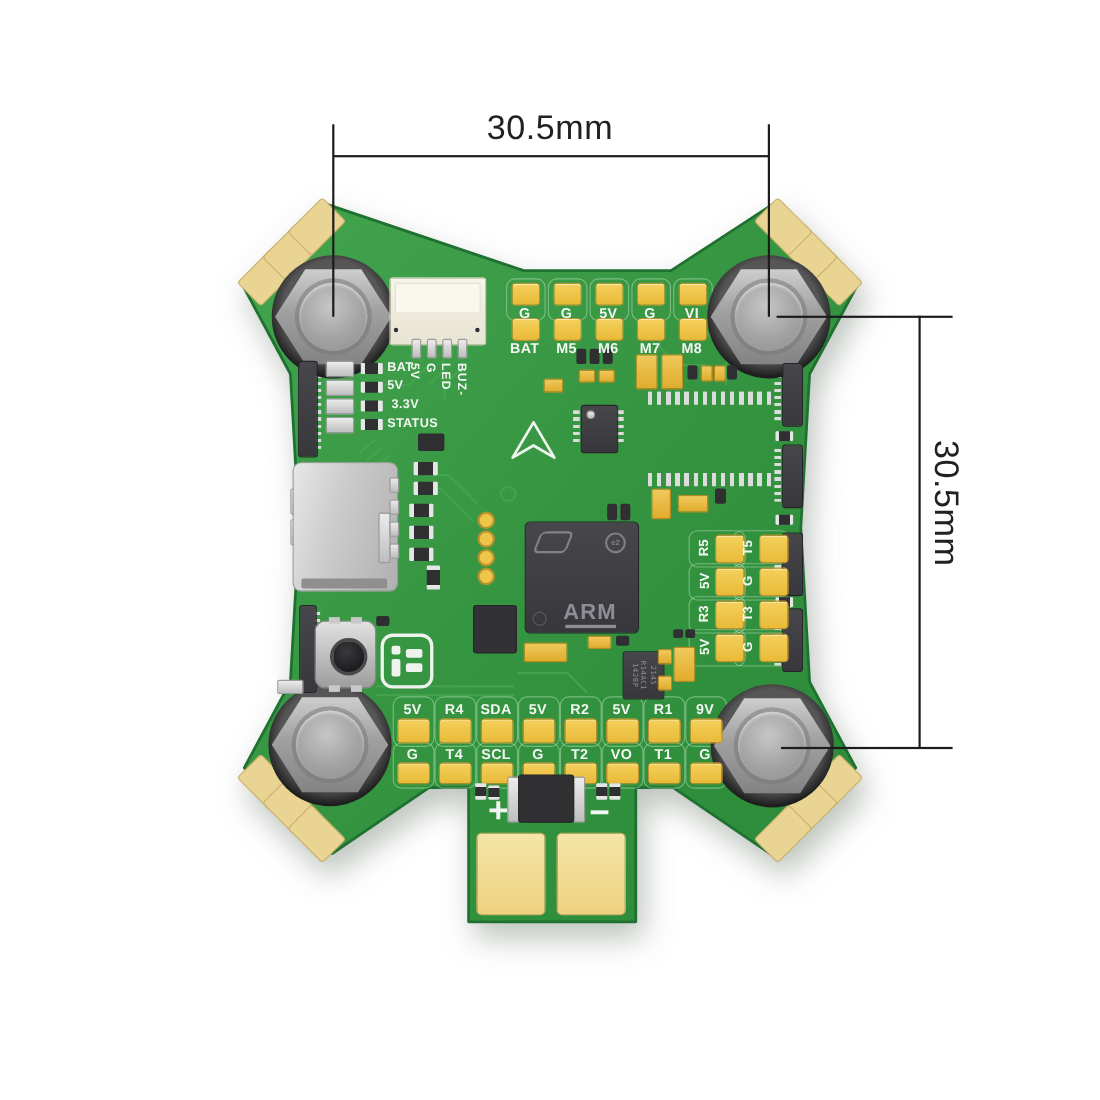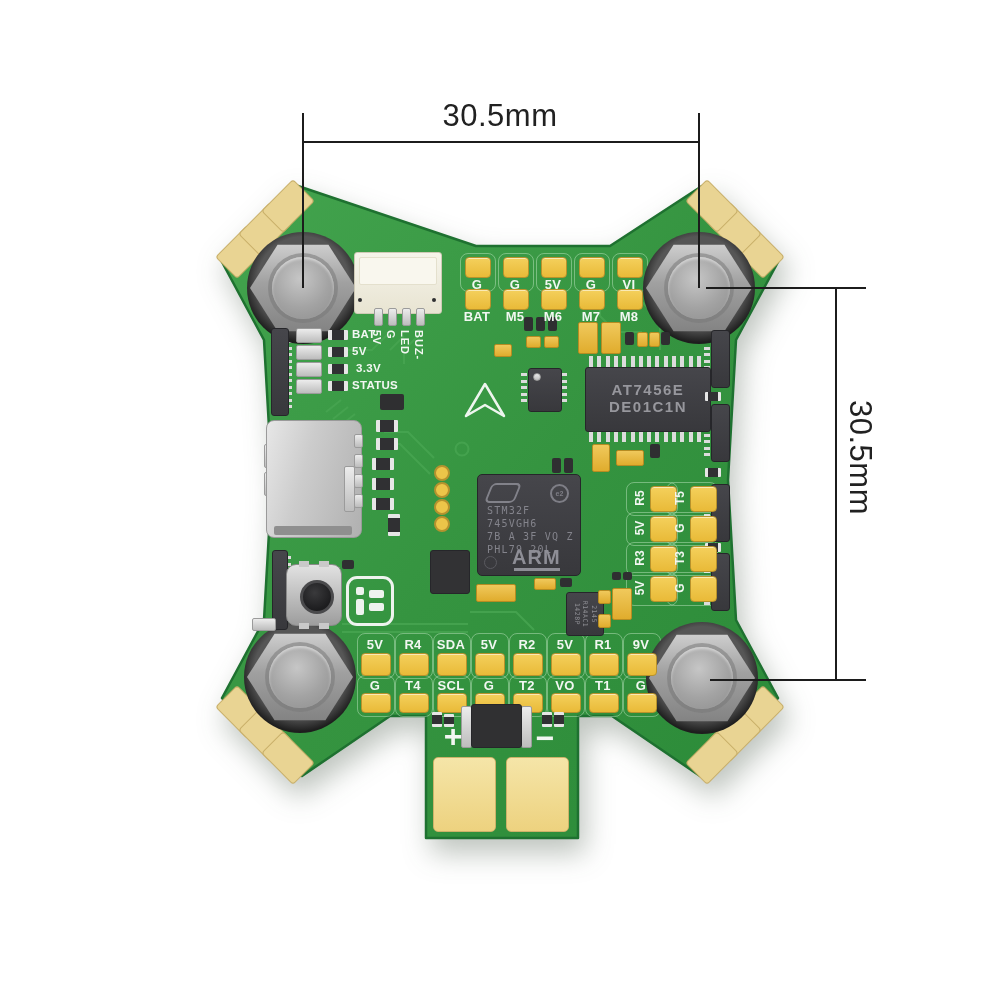--- a/index.html
+++ b/index.html
@@ -209,23 +209,20 @@
   <div class="abs gc" style="left:578px;top:322px;width:18px;height:30px"></div>
   <div class="abs gc" style="left:601px;top:322px;width:18px;height:30px"></div>
   <div class="abs dkc" style="left:625px;top:332px;width:9px;height:13px"></div>
   <div class="abs gc" style="left:637px;top:332px;width:9px;height:13px"></div>
   <div class="abs gc" style="left:649px;top:332px;width:9px;height:13px"></div>
   <div class="abs dkc" style="left:661px;top:332px;width:9px;height:13px"></div>
   <div class="abs gc" style="left:494px;top:344px;width:16px;height:11px"></div>
 
   <div class="abs pinsH" style="left:589px;top:356px;width:116px;height:12px"></div>
   <div class="abs pinsH" style="left:589px;top:430px;width:116px;height:12px"></div>
-  <div class="abs chip" style="left:585px;top:367px;width:124px;height:63px">
-    <div class="chiptxt" style="margin-top:13px"><span>AT7456E</span><br><span>DE01C1N</span></div>
-  </div>
 
   <div class="abs pinsV" style="left:521px;top:373px;width:6px;height:32px"></div>
   <div class="abs pinsV" style="left:561px;top:373px;width:6px;height:32px"></div>
   <div class="abs chip" style="left:528px;top:368px;width:32px;height:42px"></div>
   <div class="abs sil" style="left:533px;top:373px;width:6px;height:6px;border-radius:50%"></div>
 
   <div class="abs pinsV" style="left:704px;top:334px;width:6px;height:48px"></div>
   <div class="abs chip" style="left:711px;top:330px;width:17px;height:56px"></div>
   <div class="abs res" style="left:705px;top:392px;width:16px;height:9px"></div>
   <div class="abs pinsV" style="left:704px;top:408px;width:6px;height:48px"></div>
@@ -239,26 +236,20 @@
 
   <div class="abs gc" style="left:592px;top:444px;width:16px;height:26px"></div>
   <div class="abs gc" style="left:616px;top:450px;width:26px;height:14px"></div>
   <div class="abs dkc" style="left:650px;top:444px;width:10px;height:14px"></div>
 
   <div class="abs dkc" style="left:552px;top:458px;width:9px;height:15px"></div>
   <div class="abs dkc" style="left:564px;top:458px;width:9px;height:15px"></div>
   <div class="abs chip" style="left:477px;top:474px;width:102px;height:100px;border-radius:5px"></div>
   <div class="abs" style="left:488px;top:483px;width:26px;height:16px;border:2px solid #82828a;border-radius:5px;transform:skewX(-22deg);z-index:4"></div>
   <div class="abs" style="left:550px;top:484px;width:15px;height:15px;border:2px solid #7e7e86;border-radius:50%;color:#7e7e86;font:700 7px 'Liberation Sans',sans-serif;display:flex;align-items:center;justify-content:center;z-index:4">e2</div>
-  <div class="abs mcutxt" style="left:487px;top:504px">
-    <span style="display:block">STM32F</span>
-    <span style="display:block">745VGH6</span>
-    <span style="display:block">7B A 3F VQ Z</span>
-    <span style="display:block">PHL79 20L</span>
-  </div>
   <div class="abs armtxt" style="left:512px;top:546px">ARM</div>
   <div class="abs" style="left:514px;top:568px;width:46px;height:3px;background:#8e8e96;z-index:4"></div>
   <div class="abs" style="left:484px;top:556px;width:11px;height:11px;border:1.5px solid #5a5a60;border-radius:50%;z-index:4"></div>
   <div class="abs gc" style="left:534px;top:578px;width:20px;height:10px"></div>
   <div class="abs dkc" style="left:560px;top:578px;width:12px;height:9px"></div>
 
   <div class="abs out" style="left:626px;top:482px;width:50px;height:32px"></div>
   <div class="abs out" style="left:666px;top:482px;width:50px;height:32px"></div>
   <div class="abs out" style="left:626px;top:512px;width:50px;height:32px"></div>
   <div class="abs out" style="left:666px;top:512px;width:50px;height:32px"></div>

